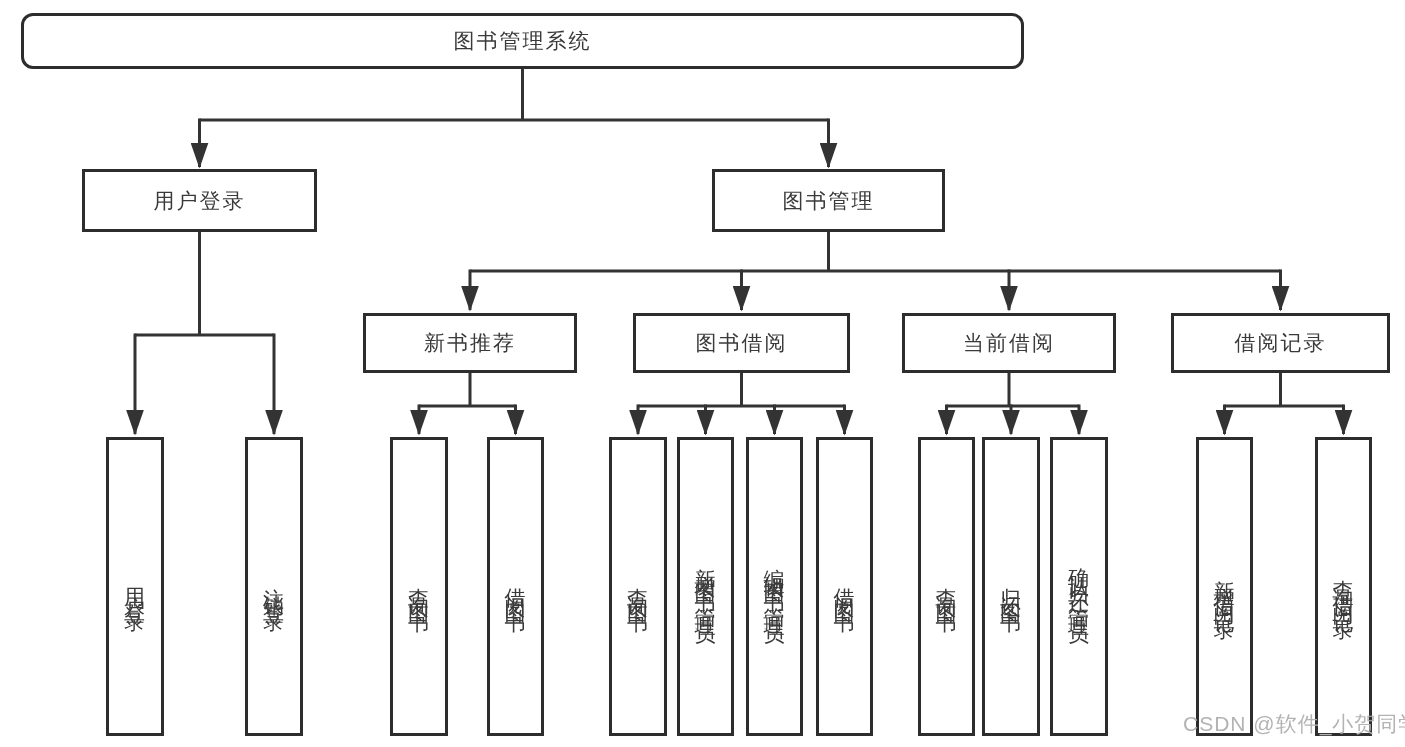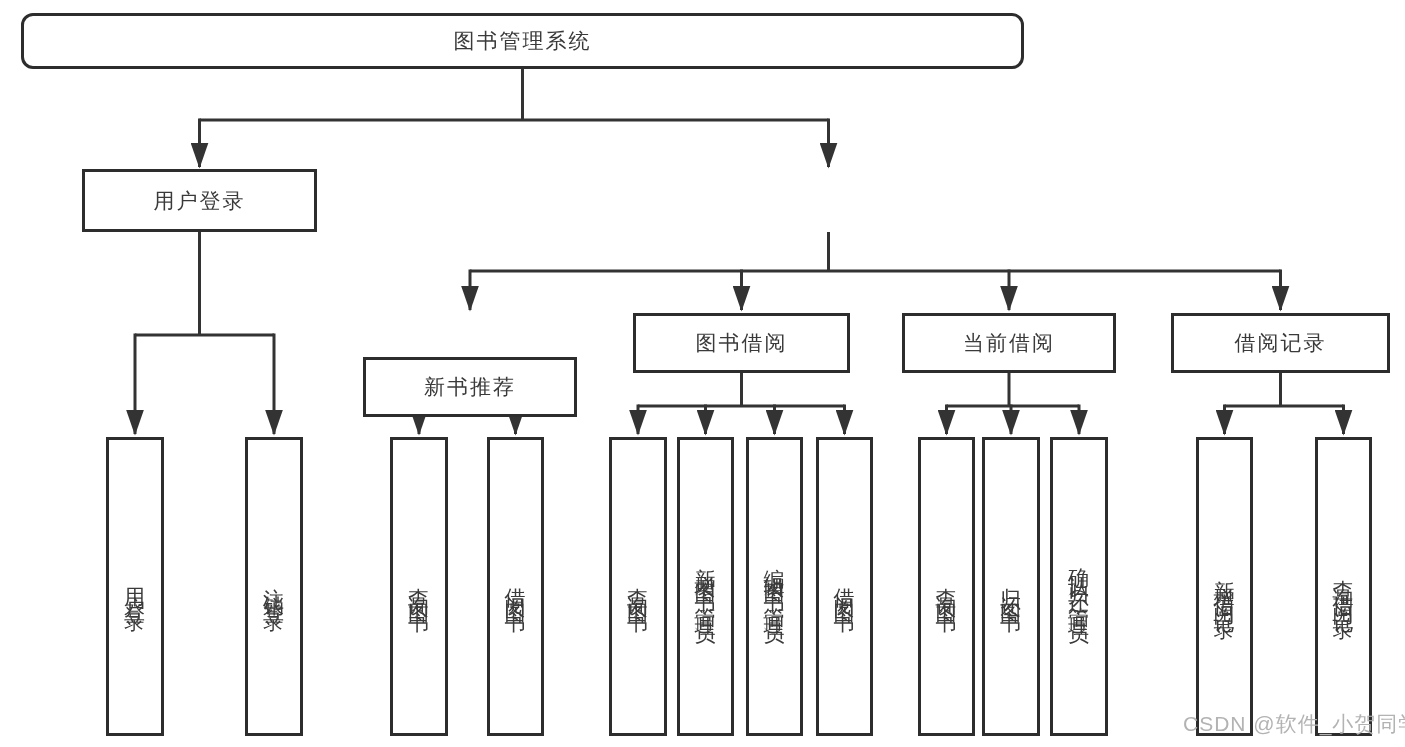--- a/index.html
+++ b/index.html
@@ -97,22 +97,23 @@
     <line class="wire" marker-end="url(#arrow)" x1="1011" y1="404.5" x2="1011" y2="434"></line>
     <line class="wire" marker-end="url(#arrow)" x1="1079" y1="404.5" x2="1079" y2="434"></line>
 
     <line class="wire" marker-end="url(#arrow)" x1="1224.5" y1="404.5" x2="1224.5" y2="434"></line>
     <line class="wire" marker-end="url(#arrow)" x1="1343.5" y1="404.5" x2="1343.5" y2="434"></line>
   </svg>
 
   <div class="node h" style="left:21px;top:13px;width:1003px;height:56px;border-radius:12px;">图书管理系统</div>
 
   <div class="node h" style="left:82px;top:169px;width:235px;height:63px;">用户登录</div>
+  <div class="node h" style="left:712px;top:169px;width:233px;height:63px;">图书管理</div>
 
-  <div class="node h" style="left:363px;top:313px;width:214px;height:60px;margin-top:44px;">新书推荐</div>
+  <div class="node h" style="left:363px;top:313px;width:214px;height:60px;">新书推荐</div>
   <div class="node h" style="left:902px;top:313px;width:214px;height:60px;">当前借阅</div>
   <div class="node h" style="left:633px;top:313px;width:217px;height:60px;">图书借阅</div>
   <div class="node h" style="left:1171px;top:313px;width:219px;height:60px;">借阅记录</div>
 
   <div class="node v" style="left:106px;top:437px;width:58px;height:299px;">用户登录</div>
   <div class="node v" style="left:245px;top:437px;width:58px;height:299px;">注销登录</div>
 
   <div class="node v" style="left:390px;top:437px;width:58px;height:299px;">查询图书</div>
   <div class="node v" style="left:487px;top:437px;width:57px;height:299px;">借阅图书</div>
 

